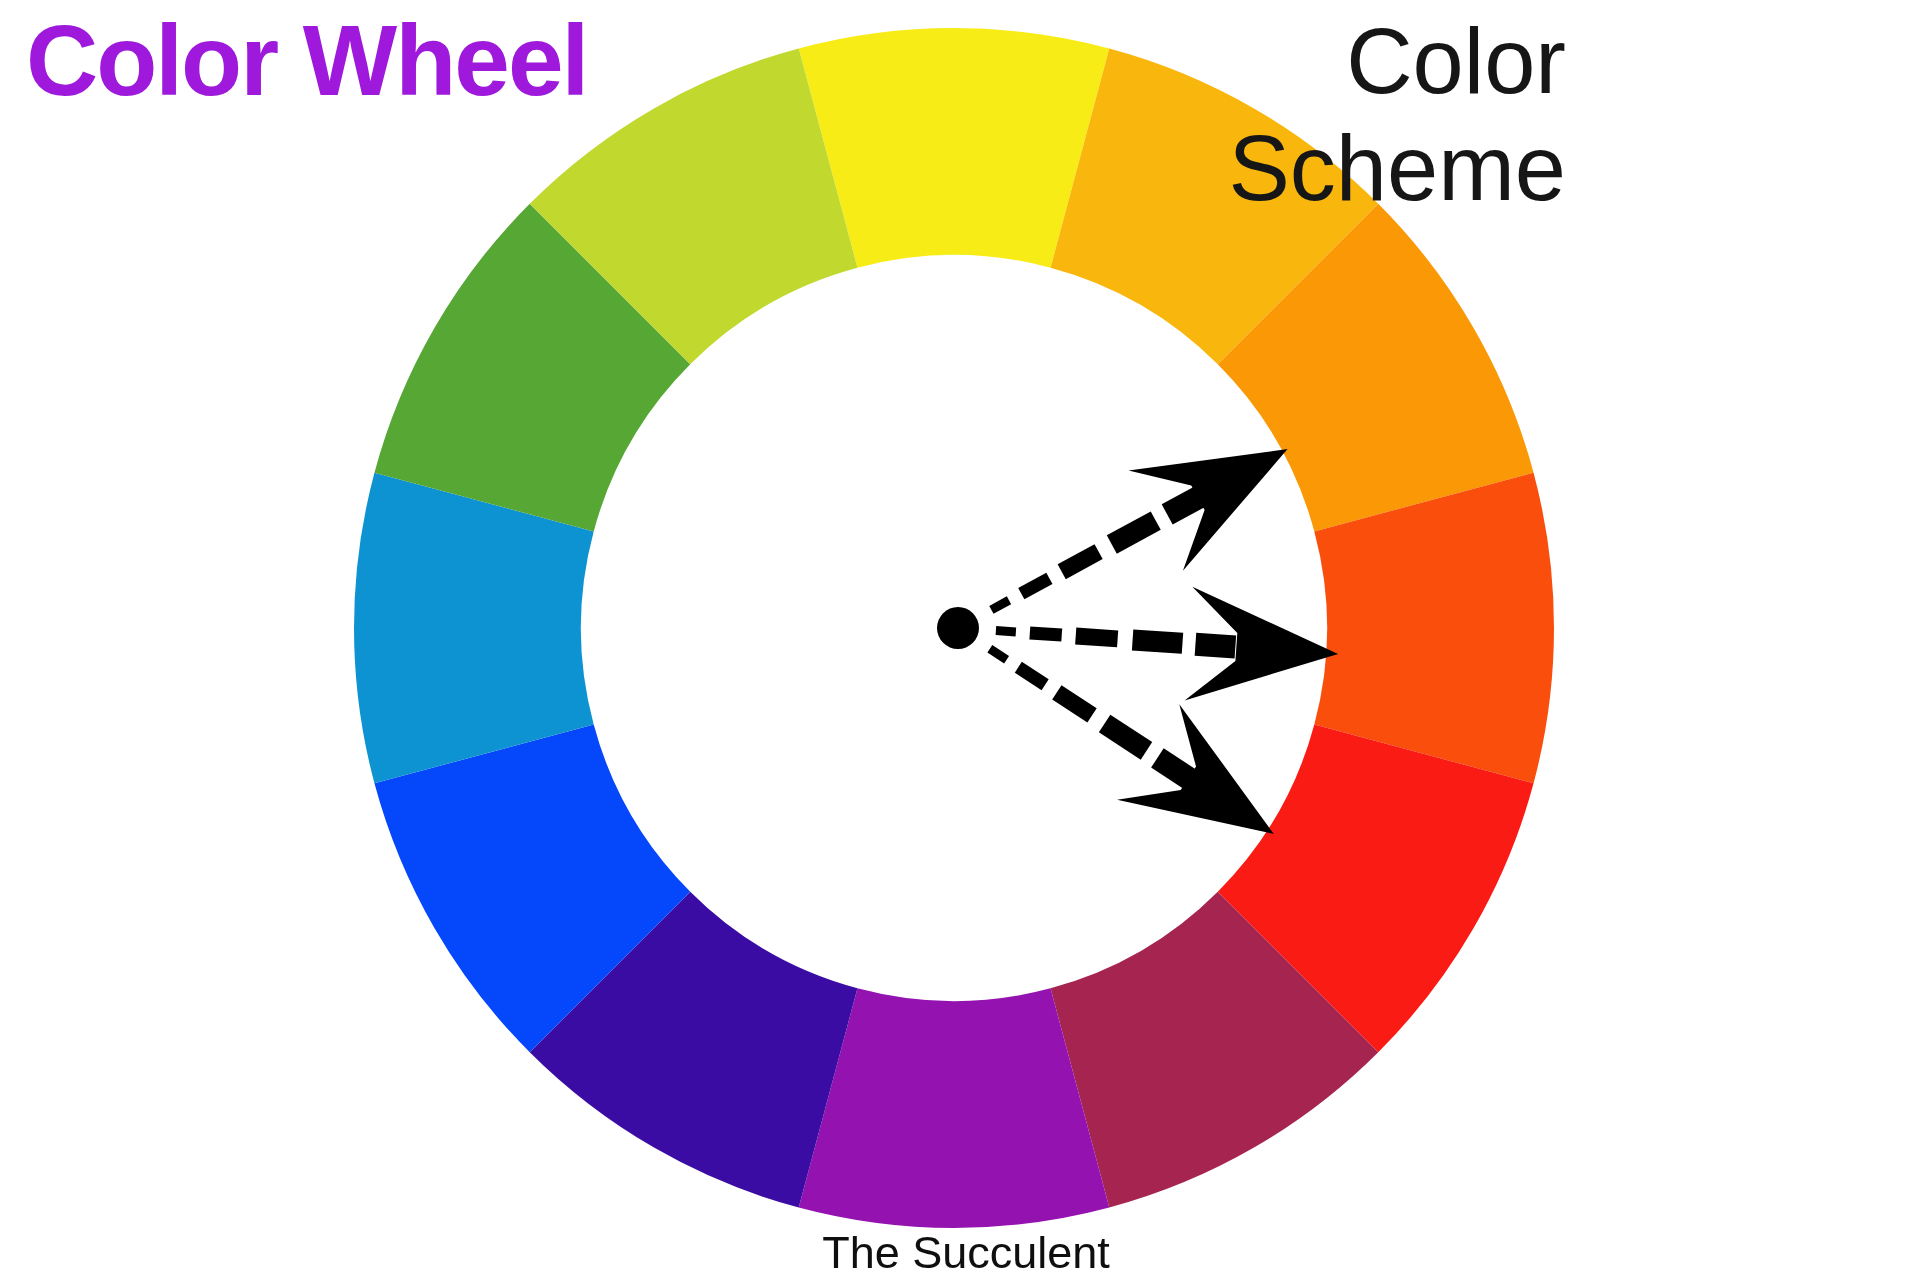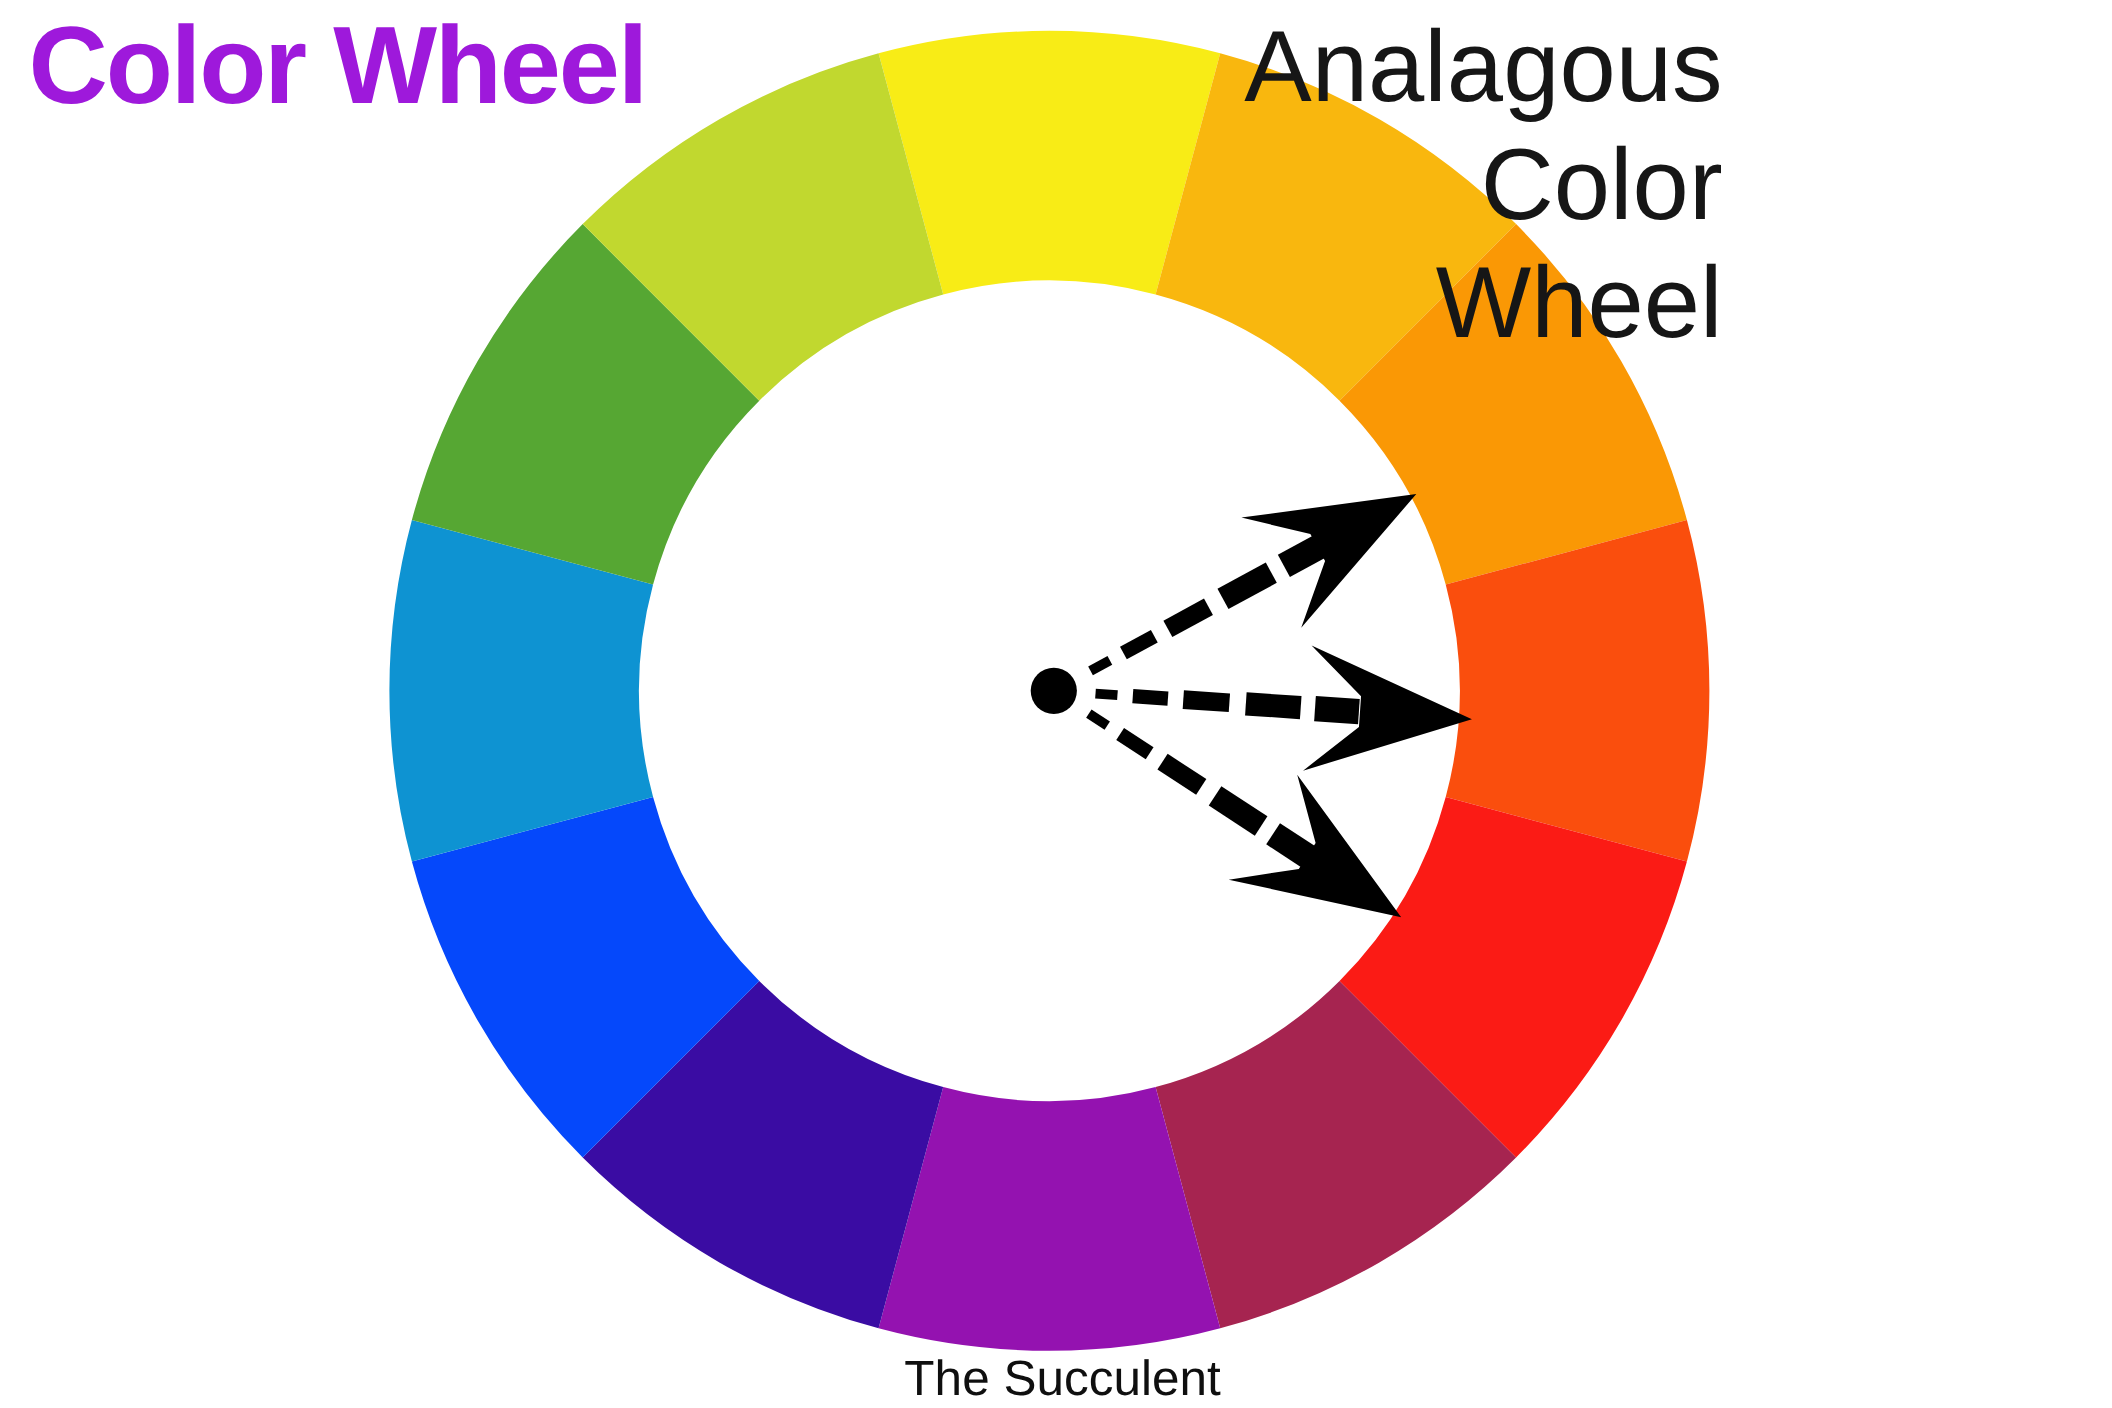--- a/index.html
+++ b/index.html
@@ -68,23 +68,22 @@
           <rect x="175" y="-10.5" width="50" height="21" fill="#000000"></rect>
           <rect x="238" y="-11.5" width="40" height="23" fill="#000000"></rect>
           <polygon points="377,0 227,-57 275,-14 275,14 227,57" fill="#000000"></polygon>
         </g>
       </g>
   </svg>
 
   <h1 class="page-title" style="color: rgb(158, 25, 219);">Color Wheel</h1>
 
   <div class="scheme-block" style="color: rgb(22, 22, 22);">
-    <div>Analagous</div>
     <div>Color</div>
-    <div>Wheel</div>
+    <div>Scheme</div>
   </div>
 
   <div class="credit" style="color: rgb(15, 15, 15);">The Succulent Eclectic</div>
 
   <div class="swatch-col" id="swatch-col">
       <div class="swatch" style="top: 320px; height: 351px; background: rgb(253, 180, 78);"></div>
       <div class="swatch" style="top: 671px; height: 314px; background: rgb(231, 95, 24);"></div>
       <div class="swatch" style="top: 985px; height: 295px; background: rgb(251, 26, 23);"></div>
     </div>
 

